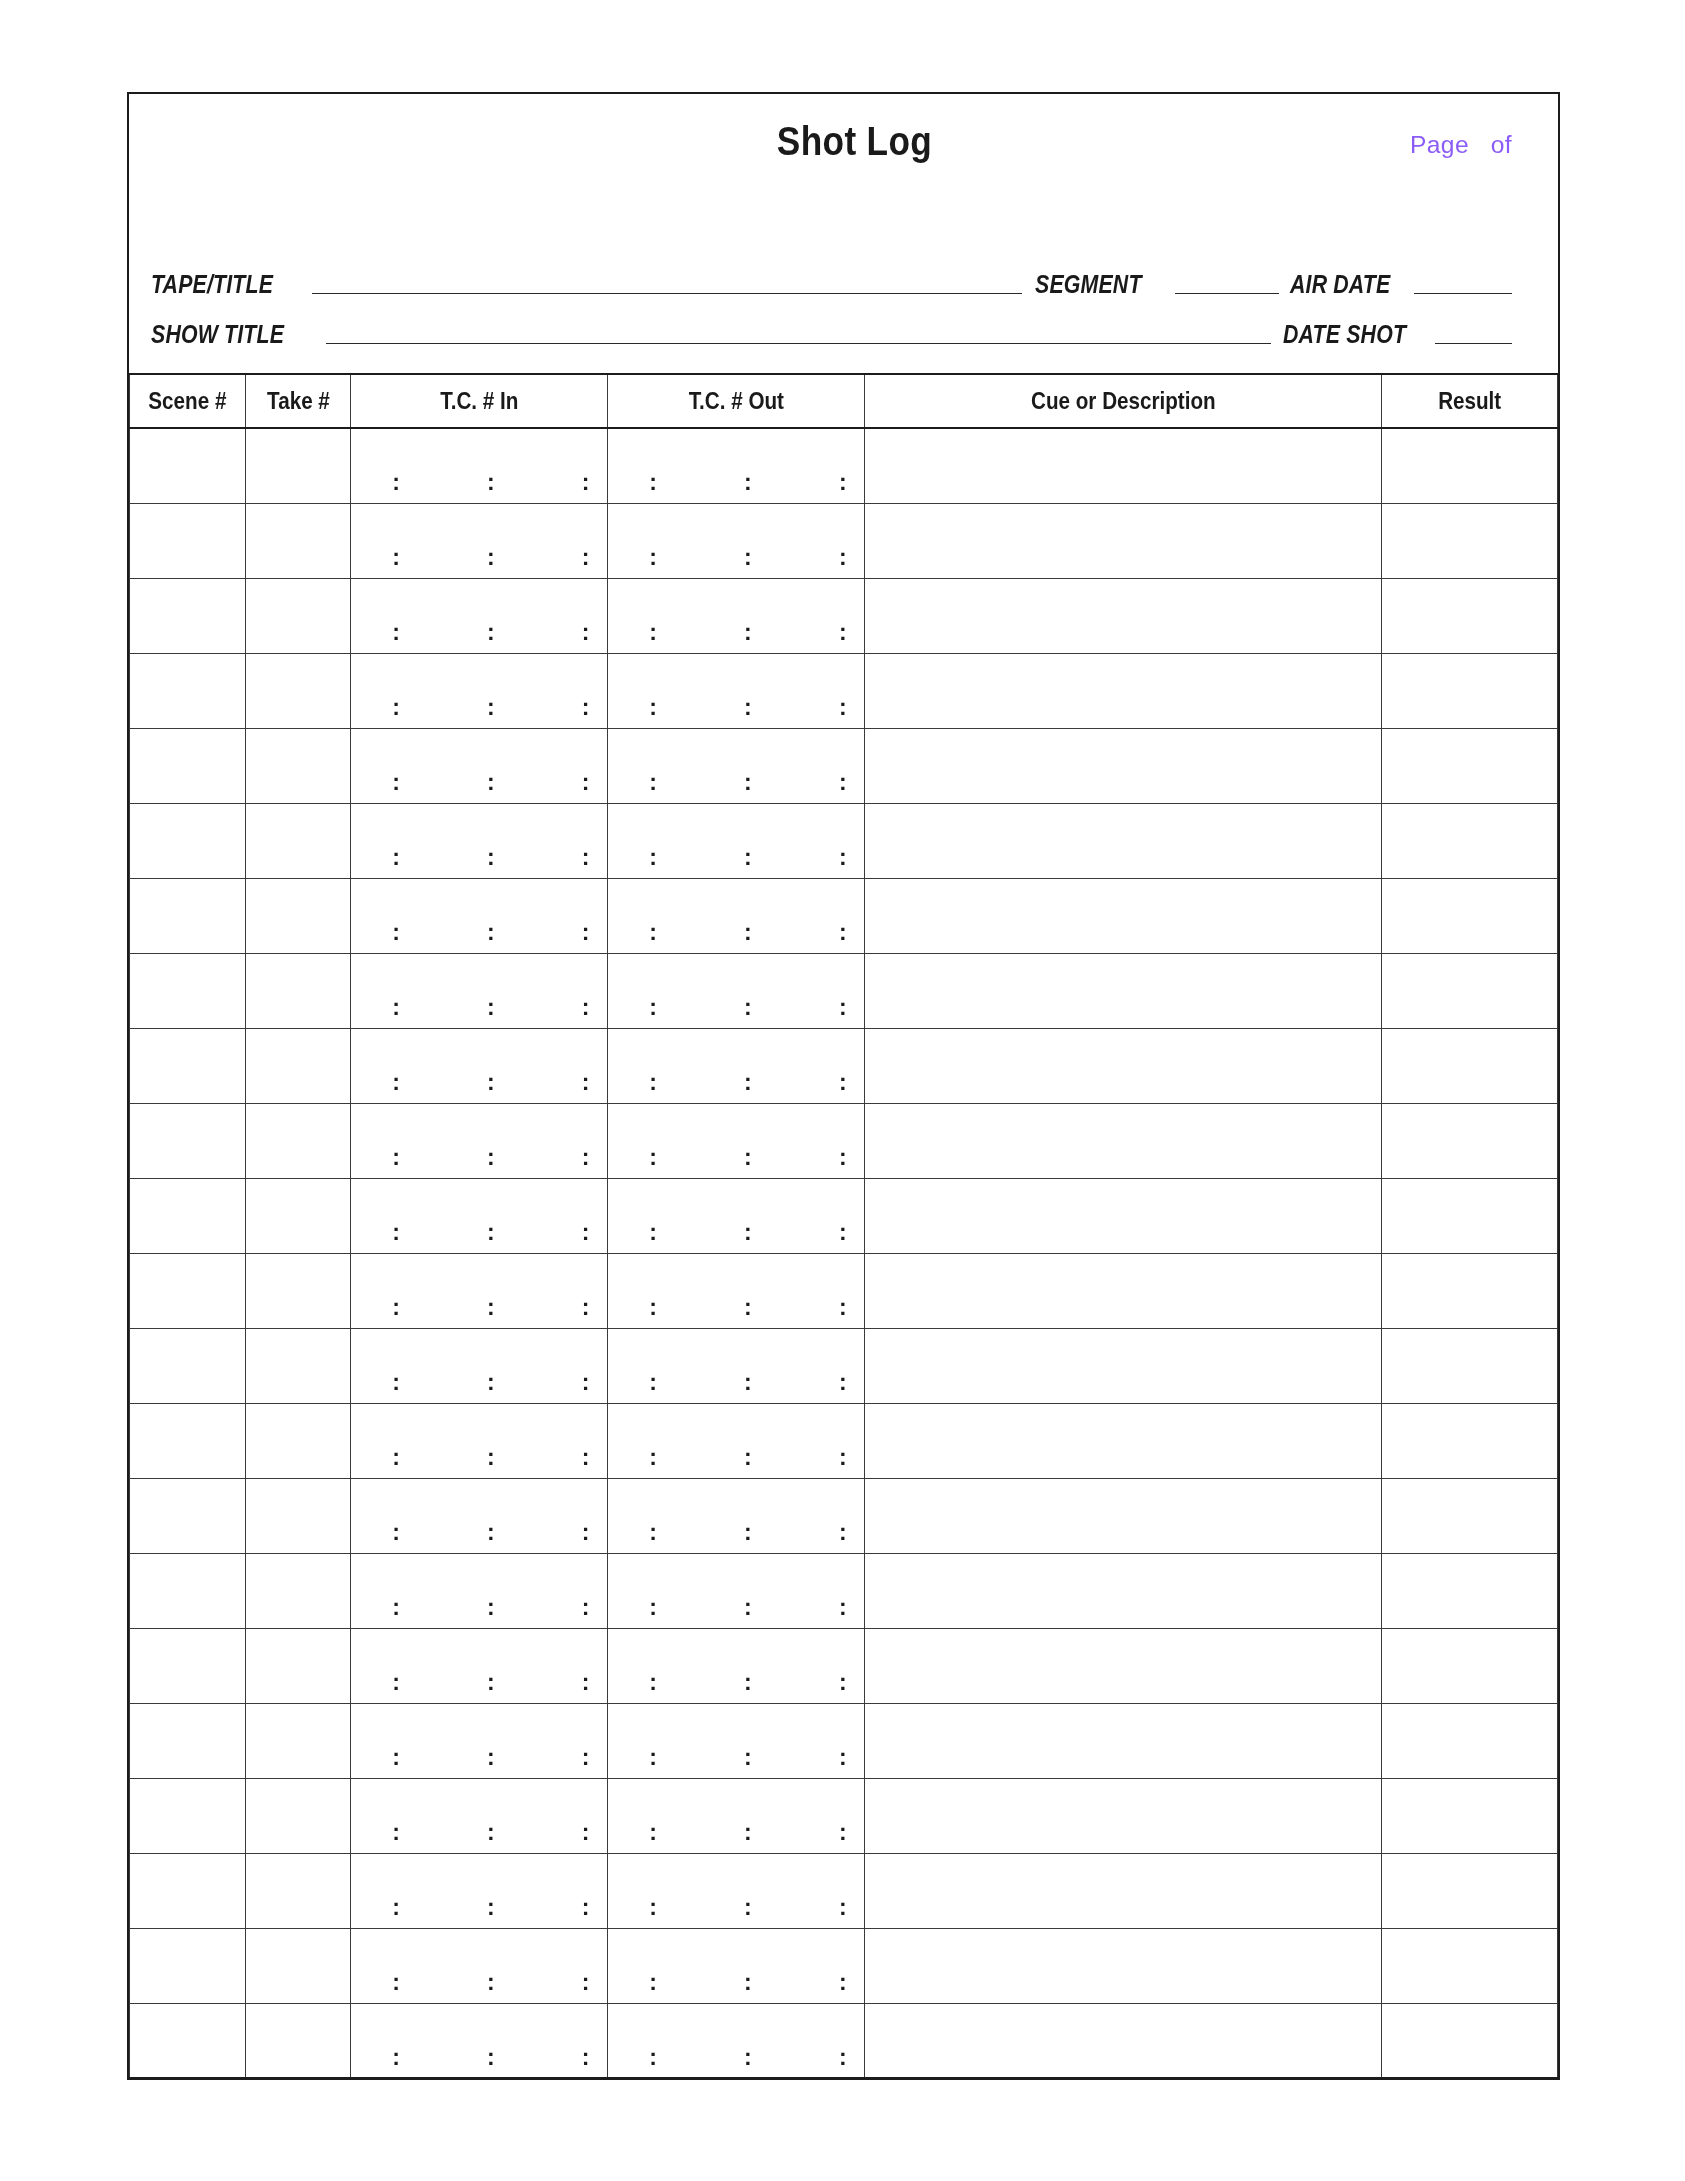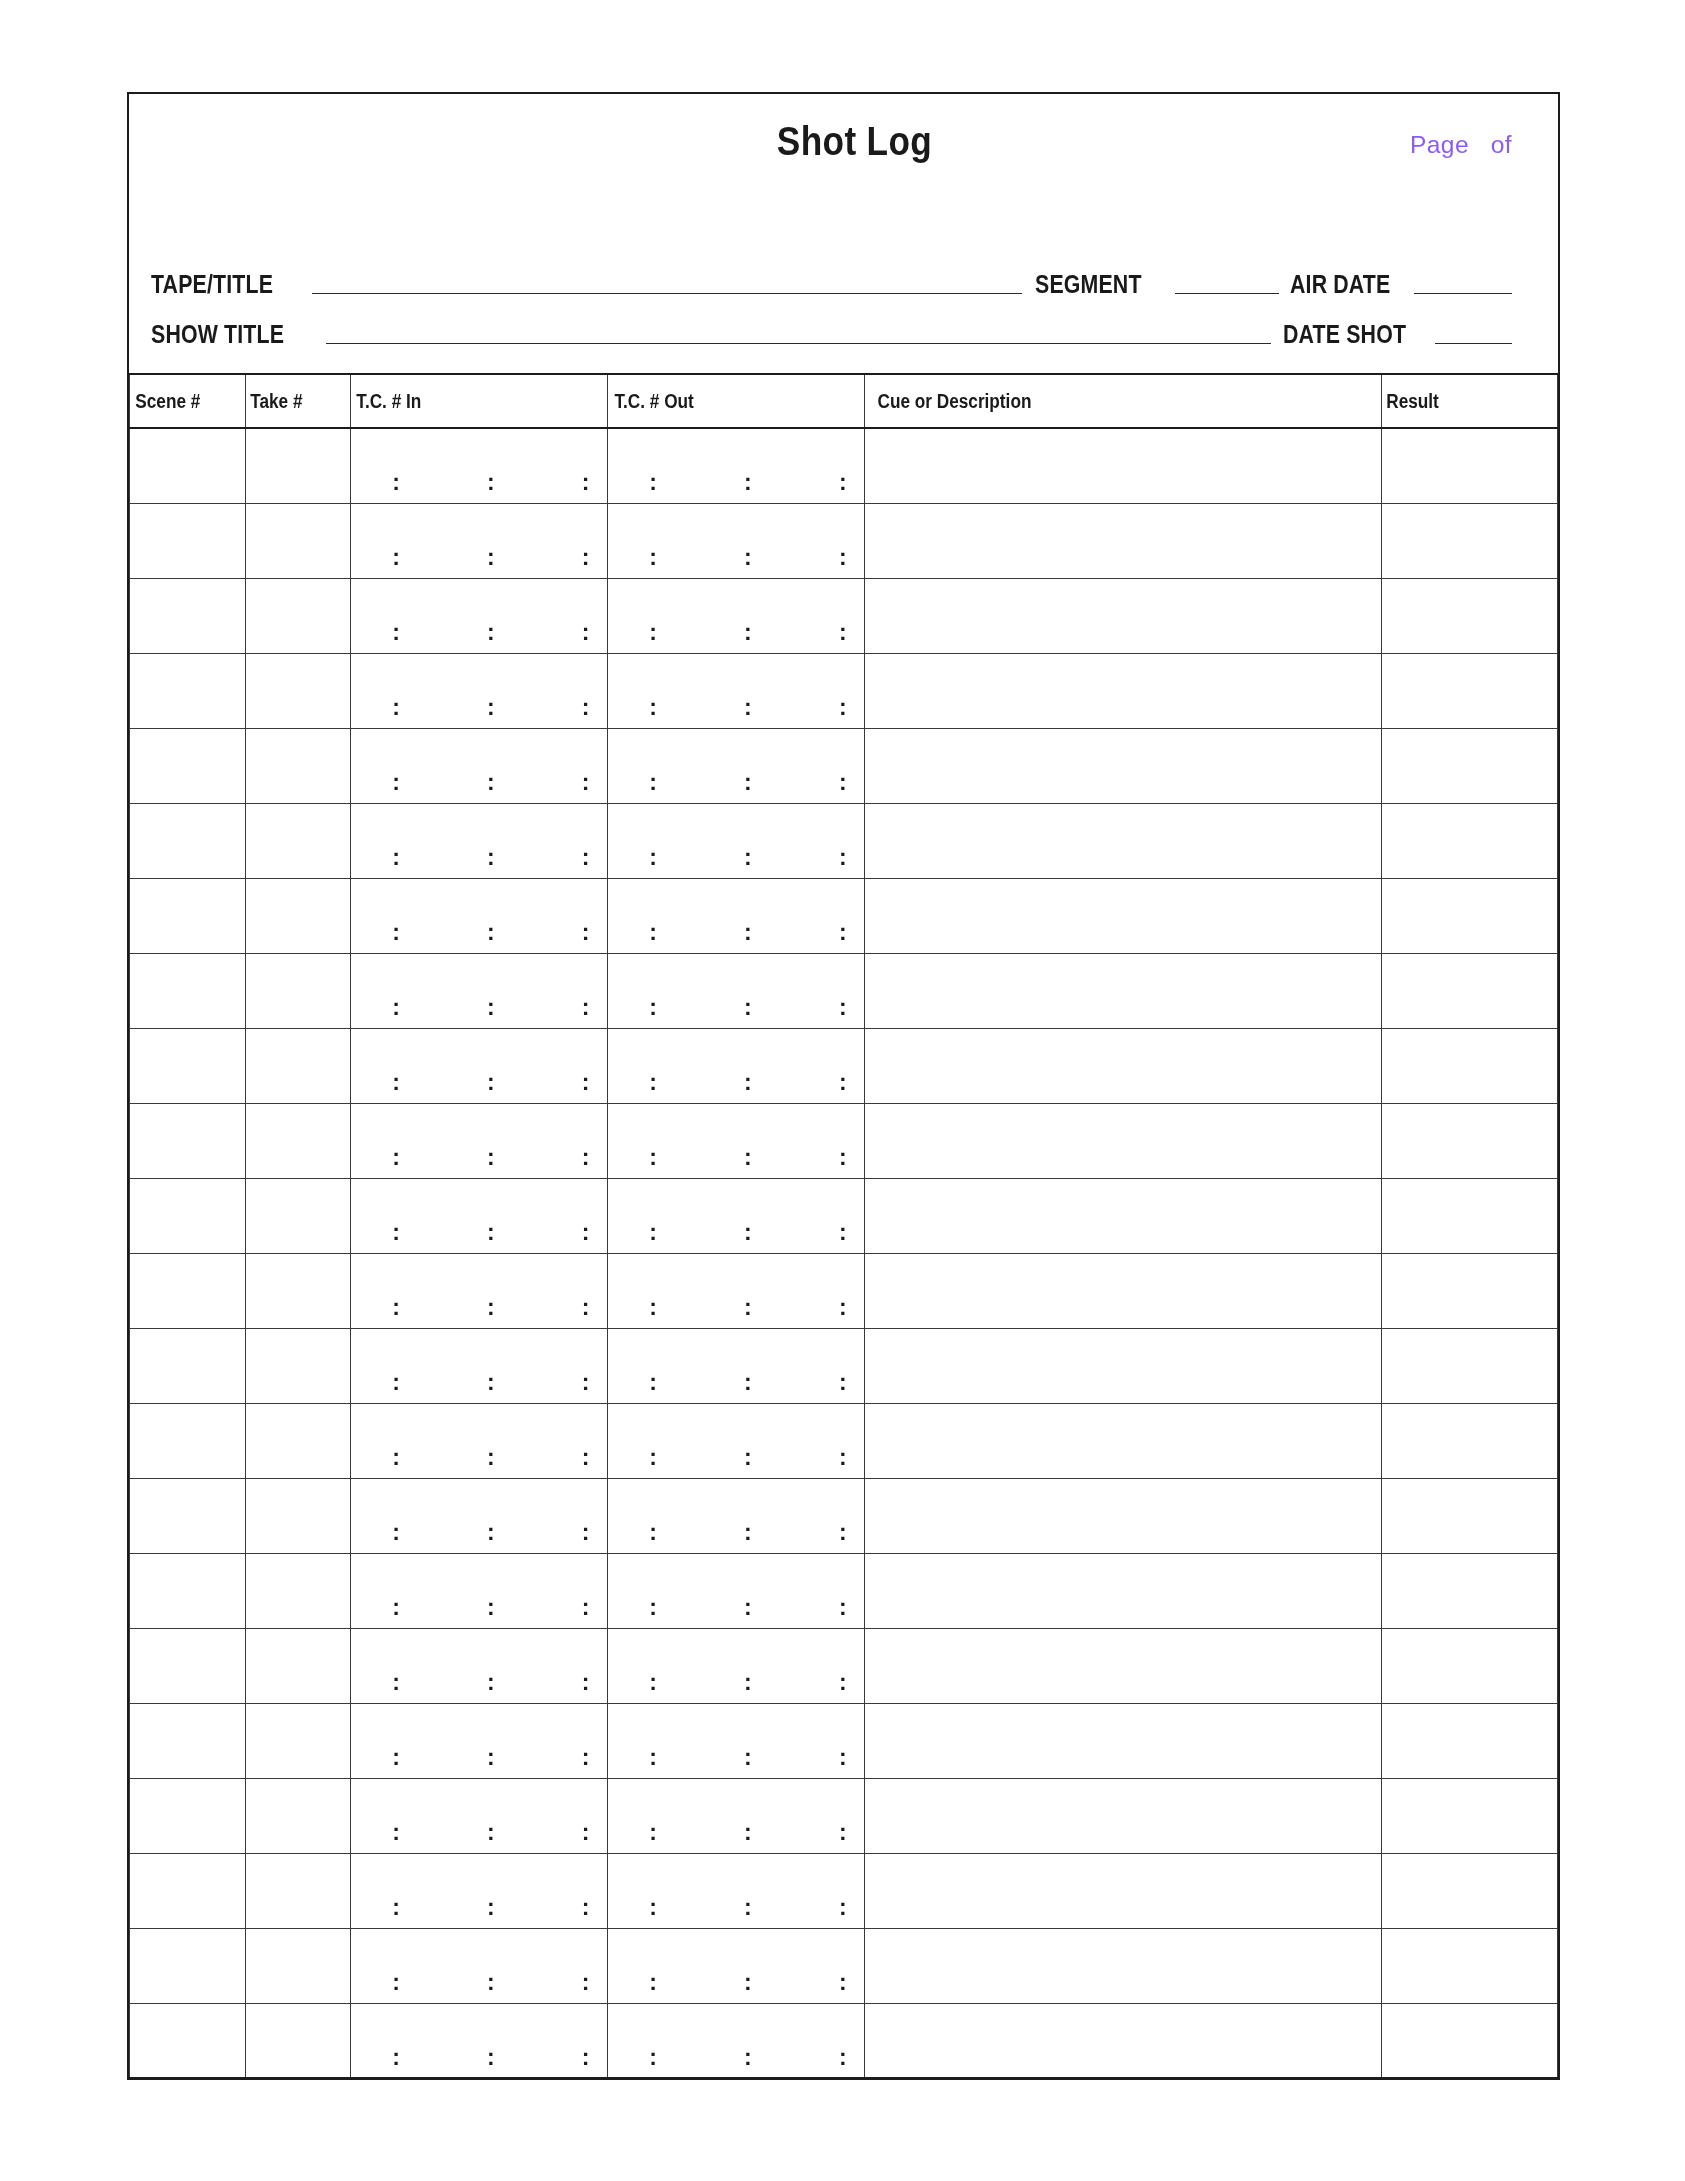--- a/index.html
+++ b/index.html
@@ -60,20 +60,21 @@
   }
 
   
   .field-row {
     position: absolute;
     left: 0;
     right: 0;
     height: 40px;
     display: flex;
     align-items: flex-end;
+    font-style: italic;
   }
   #field-row-1 { top: 165px; }
   #field-row-2 { top: 215px; }
 
   .field-label {
     font-size: 26px;
     font-weight: bold;
     letter-spacing: 0.2px;
     line-height: 26px;
     white-space: nowrap;
@@ -107,23 +108,23 @@
     border: 1.8px solid #3a3a3a;
     padding: 0;
     margin: 0;
   }
   #log-table thead tr {
     height: 54px;
   }
   #log-table thead th {
     border-top: 2.6px solid #1c1c1c;
     border-bottom: 2.6px solid #1c1c1c;
-    font-size: 20px;
+    font-size: 24px;
     font-weight: bold;
-    text-align: left;
+    text-align: center;
     vertical-align: middle;
     font-family: "Liberation Sans Narrow", "Liberation Sans", sans-serif;
     white-space: nowrap;
   }
   #log-table thead th > span {
     display: inline-block;
     transform: scaleX(0.86);
   }
   #log-table tbody tr {
     height: 75px;

